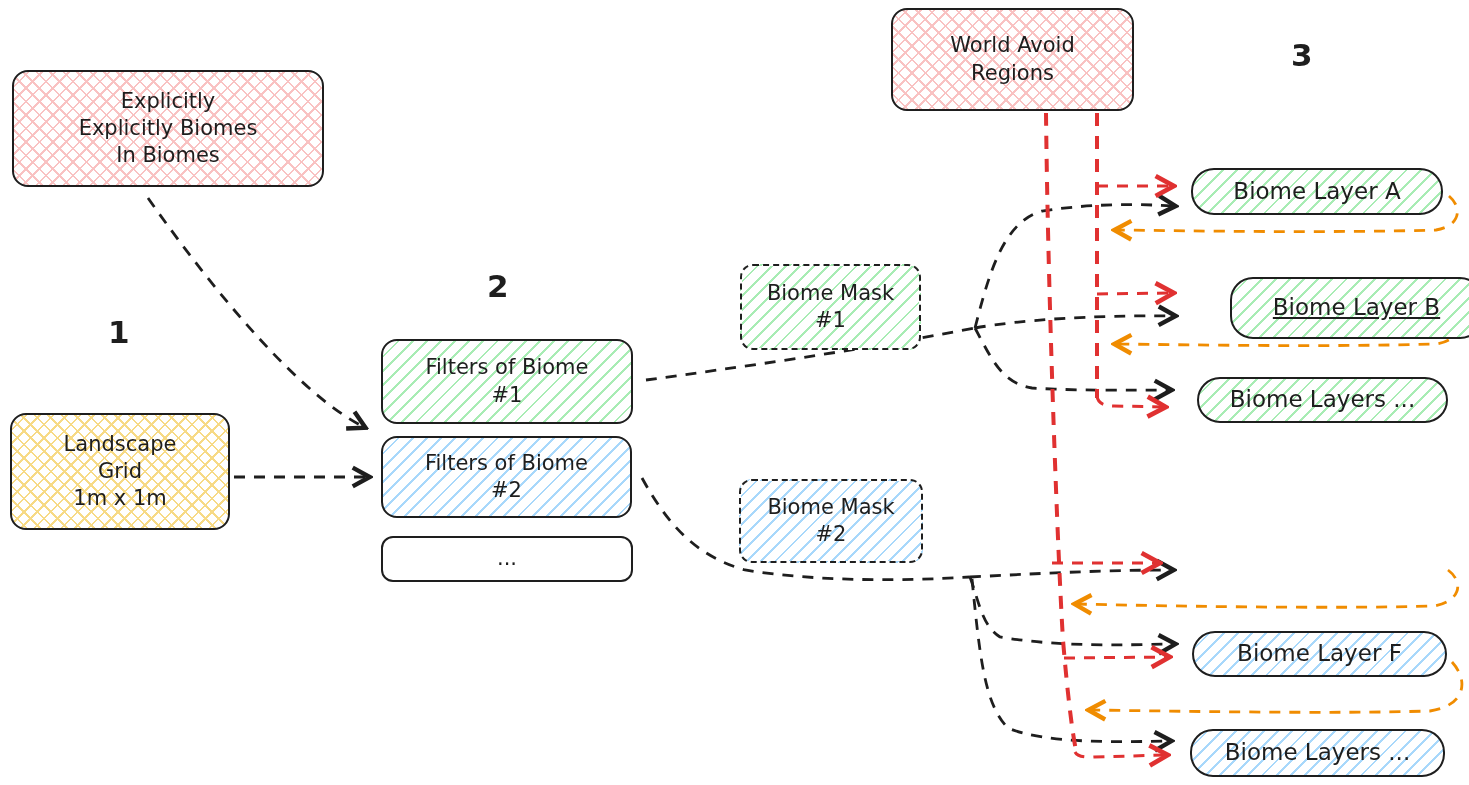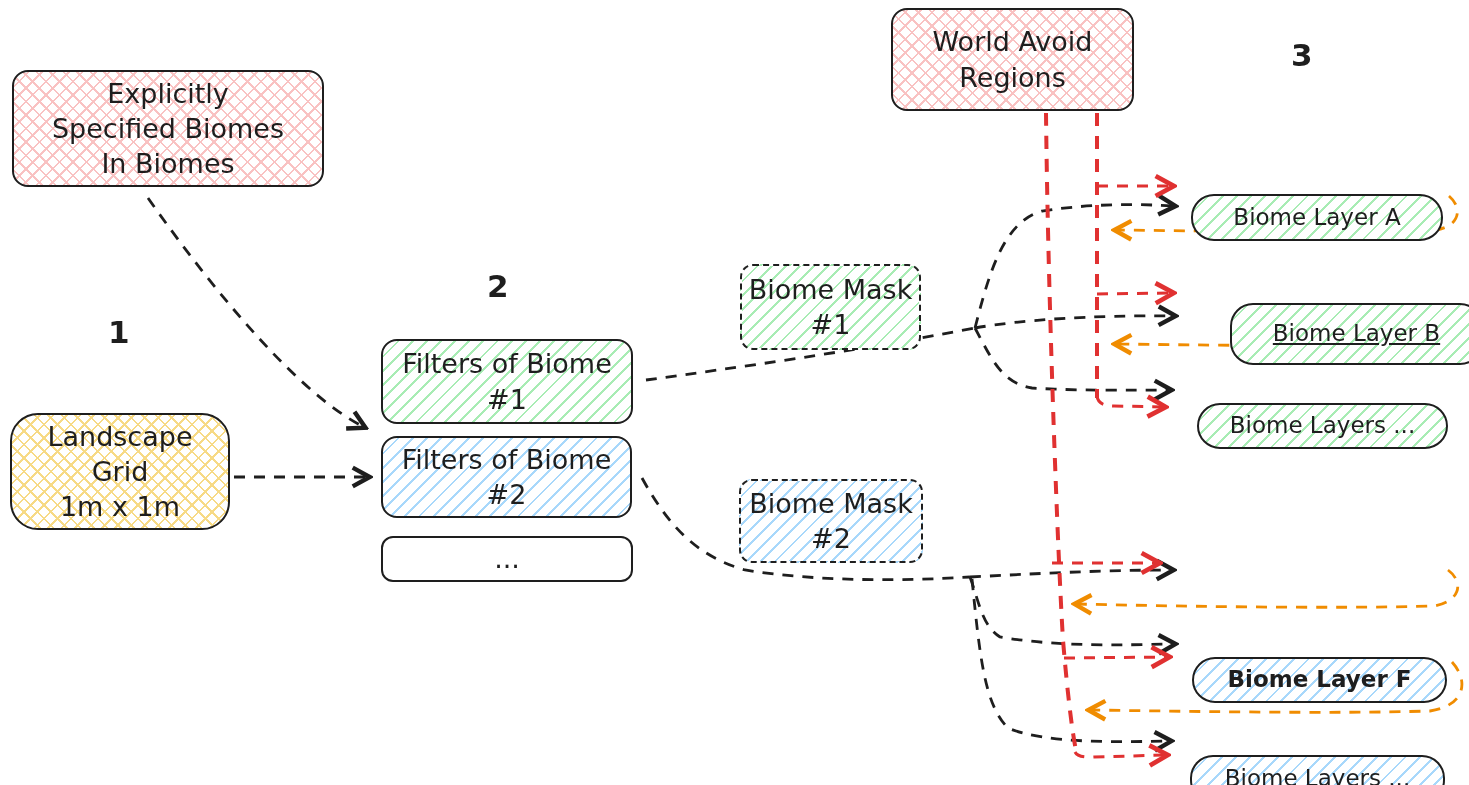--- a/index.html
+++ b/index.html
@@ -13,26 +13,26 @@
   }
   #wires{position:absolute;left:0;top:0;width:1469px;height:785px;}
   .node{
     position:absolute;
     box-sizing:border-box;
     border:2.5px solid #1e1e1e;
     border-radius:16px;
     display:flex;flex-direction:column;
     align-items:center;justify-content:center;
     text-align:center;
-    font-size:27px;line-height:1.3;
+    font-size:21px;line-height:1.3;
     background-color:#ffffff;
   }
   .node .ln{display:block;}
   .dashedbox{border-style:dashed;border-radius:13px;text-align:right;}
-  .layerbox{font-size:23px;border-radius:23px;margin-top:26px;}
+  .layerbox{font-size:23px;border-radius:23px;}
   .hatch-pink{
     background-image:
       repeating-linear-gradient(45deg,#f9c2c2 0 1.8px,transparent 1.8px 9.5px),
       repeating-linear-gradient(135deg,#f9c2c2 0 1.8px,transparent 1.8px 9.5px);
   }
   .hatch-yellow{
     background-image:
       repeating-linear-gradient(45deg,#f7da85 0 1.8px,transparent 1.8px 9.5px),
       repeating-linear-gradient(135deg,#f7da85 0 1.8px,transparent 1.8px 9.5px);
   }
@@ -101,25 +101,25 @@
       <path d="M 1452,662 C 1470,682 1464,706 1430,711 C 1330,714 1170,711 1090,710" marker-end="url(#ah-orange)"></path>
     </g>
   </svg>
 
   <div class="steplabel" style="left:108px;top:314px;">1</div>
   <div class="steplabel" style="left:487px;top:268px;">2</div>
   <div class="steplabel" style="left:1291px;top:37px;">3</div>
 
   <div class="node hatch-pink" style="left:12px;top:70px;width:312px;height:117px;">
     <span class="ln">Explicitly</span>
-    <span class="ln">Specified Biomes</span>
+    <span class="ln">Explicitly Biomes</span>
     <span class="ln">In Biomes</span>
   </div>
 
-  <div class="node hatch-yellow" style="left:10px;top:413px;width:220px;height:117px;border-radius:28px;">
+  <div class="node hatch-yellow" style="left:10px;top:413px;width:220px;height:117px;">
     <span class="ln">Landscape</span>
     <span class="ln">Grid</span>
     <span class="ln">1m x 1m</span>
   </div>
 
   <div class="node hatch-green" style="left:381px;top:339px;width:252px;height:85px;">
     <span class="ln">Filters of Biome</span>
     <span class="ln">#1</span>
   </div>
 
@@ -153,21 +153,21 @@
 
   <div class="node hatch-green layerbox" style="left:1230px;top:277px;width:253px;height:62px;text-decoration:underline;">
     <span class="ln">Biome Layer B</span>
   </div>
 
   <div class="node hatch-green layerbox" style="left:1197px;top:377px;width:251px;height:46px;">
     <span class="ln">Biome Layers ...</span>
   </div>
 
 
-  <div class="node hatch-blue layerbox" style="left:1192px;top:631px;width:255px;height:46px;font-weight:bold;">
+  <div class="node hatch-blue layerbox" style="left:1192px;top:631px;width:255px;height:46px;">
     <span class="ln">Biome Layer F</span>
   </div>
 
   <div class="node hatch-blue layerbox" style="left:1190px;top:729px;width:255px;height:48px;">
     <span class="ln">Biome Layers ...</span>
   </div>
 
 </div>
 
 </body></html>

